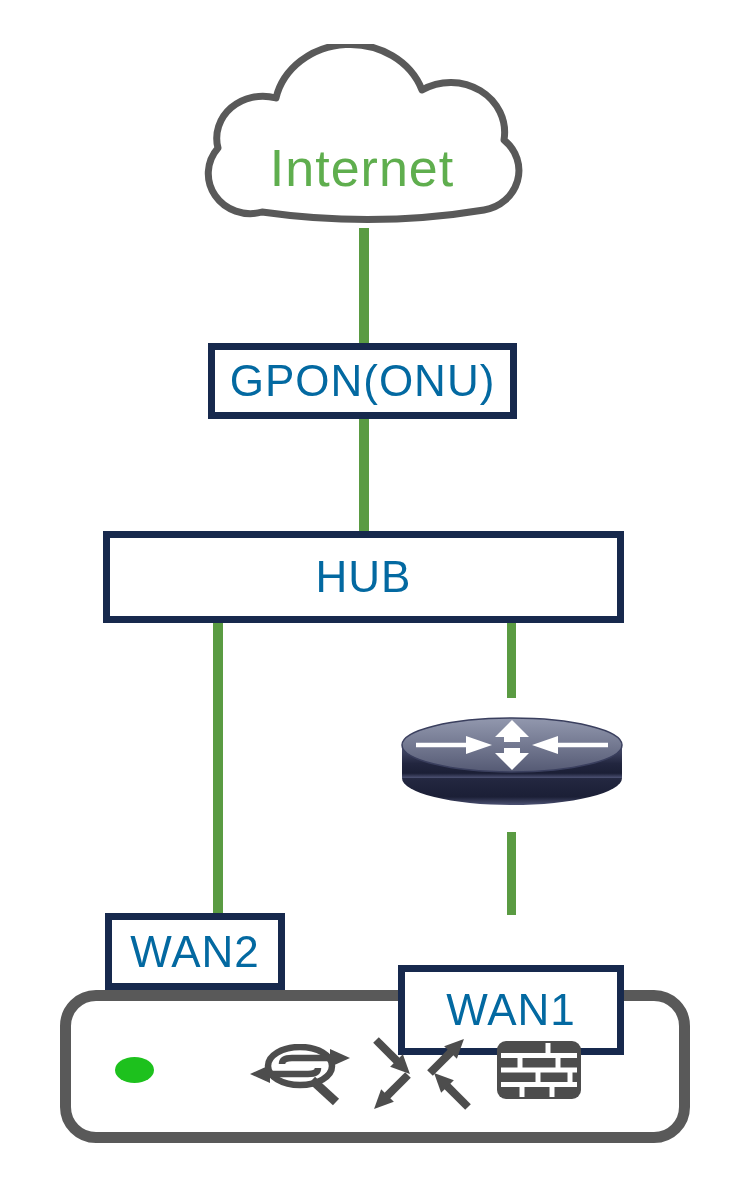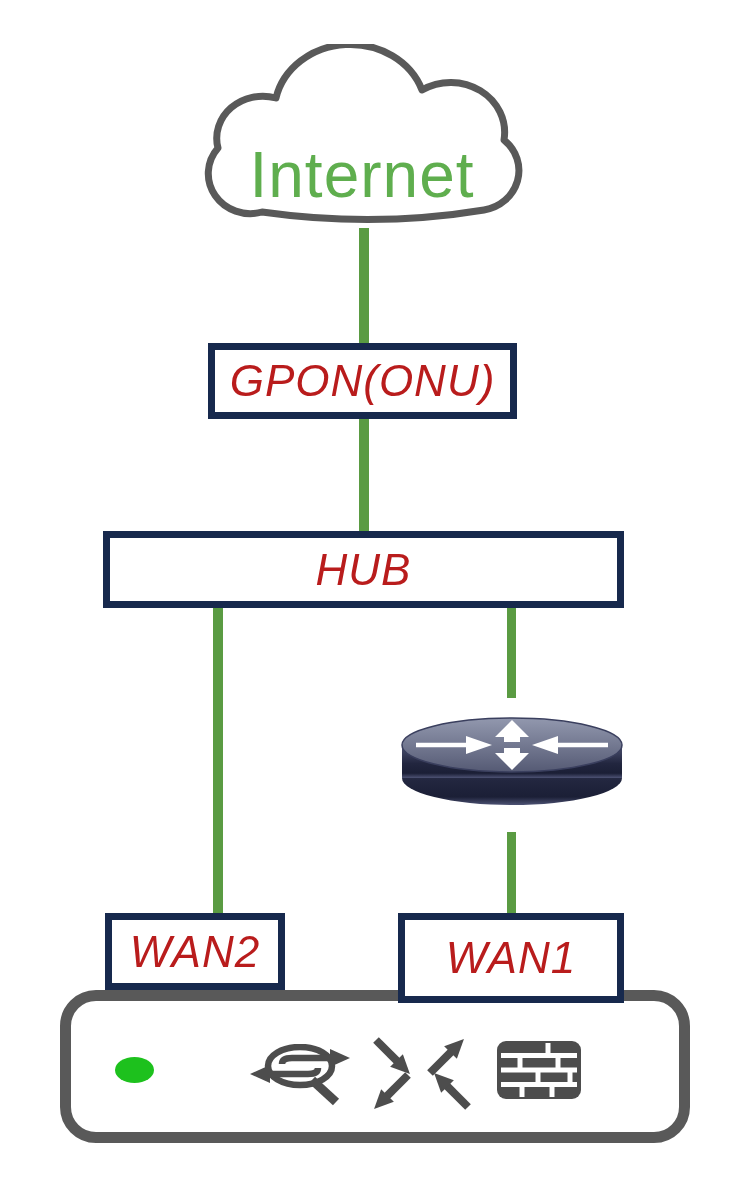--- a/index.html
+++ b/index.html
@@ -7,25 +7,25 @@
     position:relative;width:739px;height:1200px;background:#ffffff;overflow:hidden;
     font-family:"Liberation Sans", sans-serif;
   }
   .abs{position:absolute;}
   
   .link{position:absolute;background:#5a9b42;}
   
   .nbox{
     position:absolute;box-sizing:border-box;background:#ffffff;border:7px solid #17294d;
     display:flex;align-items:center;justify-content:center;
-    color:#b91c1c;font-size:44px;letter-spacing:1px;font-style:italic;
+    color:#0369a1;font-size:44px;letter-spacing:1px;
   }
   .cloud-label{
     position:absolute;left:212px;top:138px;width:300px;text-align:center;
-    color:#5fae4e;font-size:64px;letter-spacing:1px;
+    color:#5fae4e;font-size:52px;letter-spacing:1px;
   }
   .appliance{
     position:absolute;left:60px;top:990px;width:630px;height:153px;box-sizing:border-box;
     background:#ffffff;border:11px solid #595959;border-radius:36px;
   }
   .led{
     position:absolute;left:115px;top:1057px;width:39px;height:26px;
     background:#1dc11d;border-radius:50%;
   }
 </style>
@@ -48,21 +48,21 @@
   <div class="link" style="left:359px;top:228px;width:10px;height:117px;"></div>
   <div class="link" style="left:359px;top:418px;width:10px;height:114px;"></div>
   <div class="link" style="left:213px;top:607px;width:10px;height:308px;"></div>
   <div class="link" style="left:507px;top:607px;width:9px;height:91px;"></div>
   <div class="link" style="left:507px;top:832px;width:9px;height:83px;"></div>
 
   <div class="nbox" style="left:208px;top:343px;width:309px;height:76px;">
     <span>GPON(ONU)</span>
   </div>
 
-  <div class="nbox" style="left:103px;top:531px;width:521px;height:77px;">
+  <div class="nbox" style="left:103px;top:531px;width:521px;height:92px;">
     <span>HUB</span>
   </div>
 
   <svg class="abs" style="left:398px;top:716px;" width="228" height="92" viewBox="0 0 228 92">
     <defs>
       <linearGradient id="rtSide" x1="0" y1="0" x2="0" y2="1">
         <stop offset="0" stop-color="#4a4f6e"></stop>
         <stop offset="0.55" stop-color="#22263f"></stop>
         <stop offset="0.85" stop-color="#1b1f36"></stop>
         <stop offset="1" stop-color="#4d5274"></stop>
@@ -82,21 +82,21 @@
     <polygon points="134,29 160,20 160,38" fill="#ffffff"></polygon>
     <polygon points="114,4 97,21 106,21 106,26 122,26 122,21 131,21" fill="#ffffff"></polygon>
     <polygon points="114,54 97,37 106,37 106,32 122,32 122,37 131,37" fill="#ffffff"></polygon>
   </svg>
 
   <div class="appliance"></div>
 
   <div class="nbox" style="left:105px;top:913px;width:180px;height:77px;">
     <span>WAN2</span>
   </div>
-  <div class="nbox" style="left:398px;top:913px;width:226px;height:90px;">
+  <div class="nbox" style="left:398px;top:965px;width:226px;height:90px;">
     <span>WAN1</span>
   </div>
 
   <div class="led"></div>
 
   <svg class="abs" style="left:246px;top:1044px;" width="110" height="66" viewBox="0 0 110 66">
     <ellipse cx="54" cy="22" rx="32" ry="19" fill="none" stroke="#4d4d4d" stroke-width="6.5"></ellipse>
     <path d="M 84 14 H 46 Q 36 14 36 20" fill="none" stroke="#4d4d4d" stroke-width="6.5"></path>
     <path d="M 24 30 H 62 Q 72 30 72 24" fill="none" stroke="#4d4d4d" stroke-width="6.5"></path>
     <polygon points="104,14 84,5 84,23" fill="#4d4d4d"></polygon>

